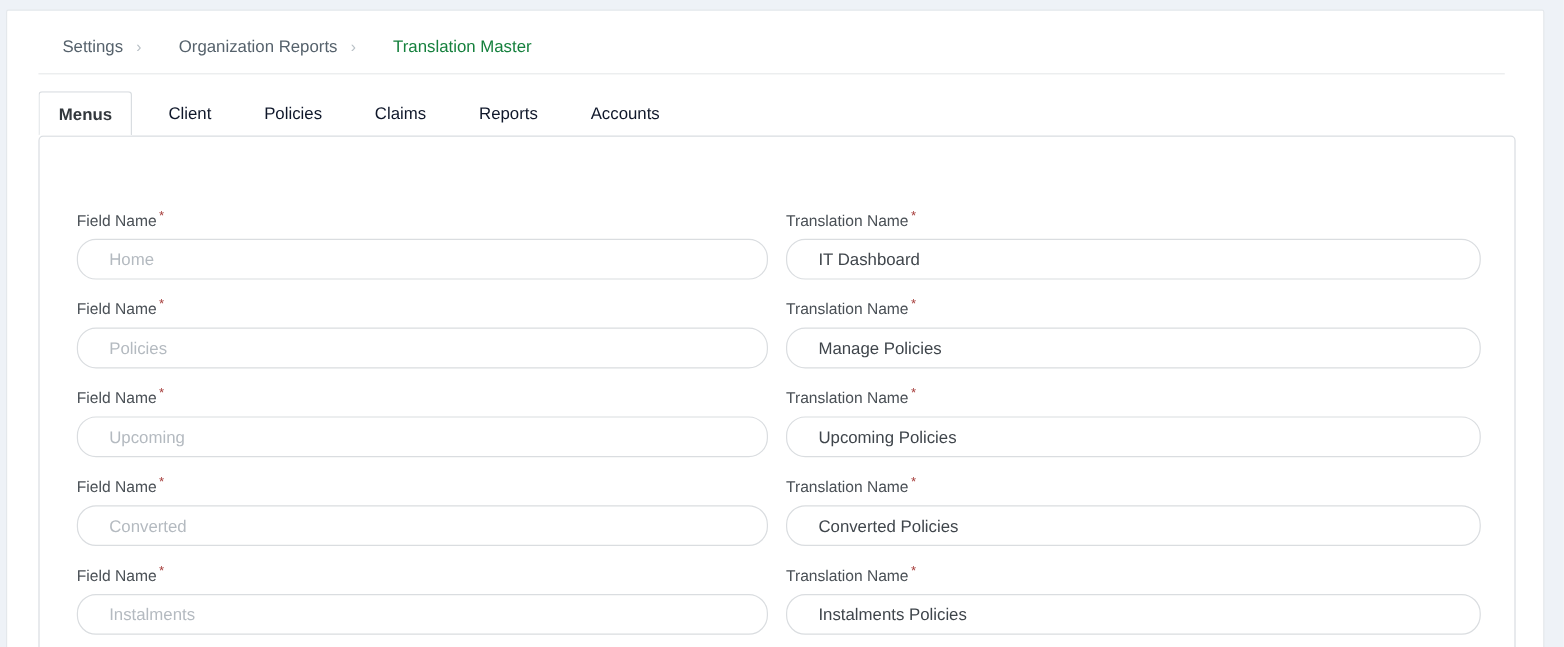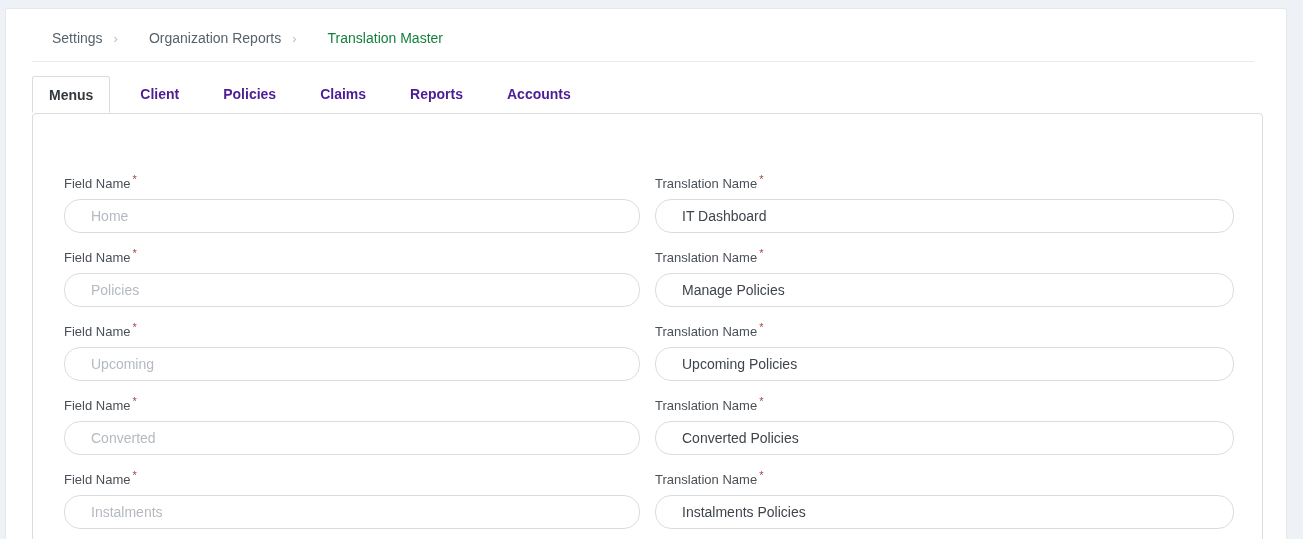--- a/index.html
+++ b/index.html
@@ -44,25 +44,24 @@
     display: flex;
     margin: 14px 0 0 26px;
     position: relative;
     z-index: 2;
   }
   .tab {
     height: 37px;
     line-height: 37px;
     padding: 0 16px;
     font-size: 14px;
-    color: #4c1d95;
+    color: #0f172a;
     cursor: pointer;
     margin-right: 12px;
     white-space: nowrap;
-    font-weight: bold;
   }
   .tab.active {
     background: #ffffff;
     border: 1px solid #d9dde1;
     border-bottom: 1px solid #ffffff;
     border-radius: 3px 3px 0 0;
     color: #33383d;
     font-weight: bold;
     margin-bottom: -1px;
     margin-right: 14px;

